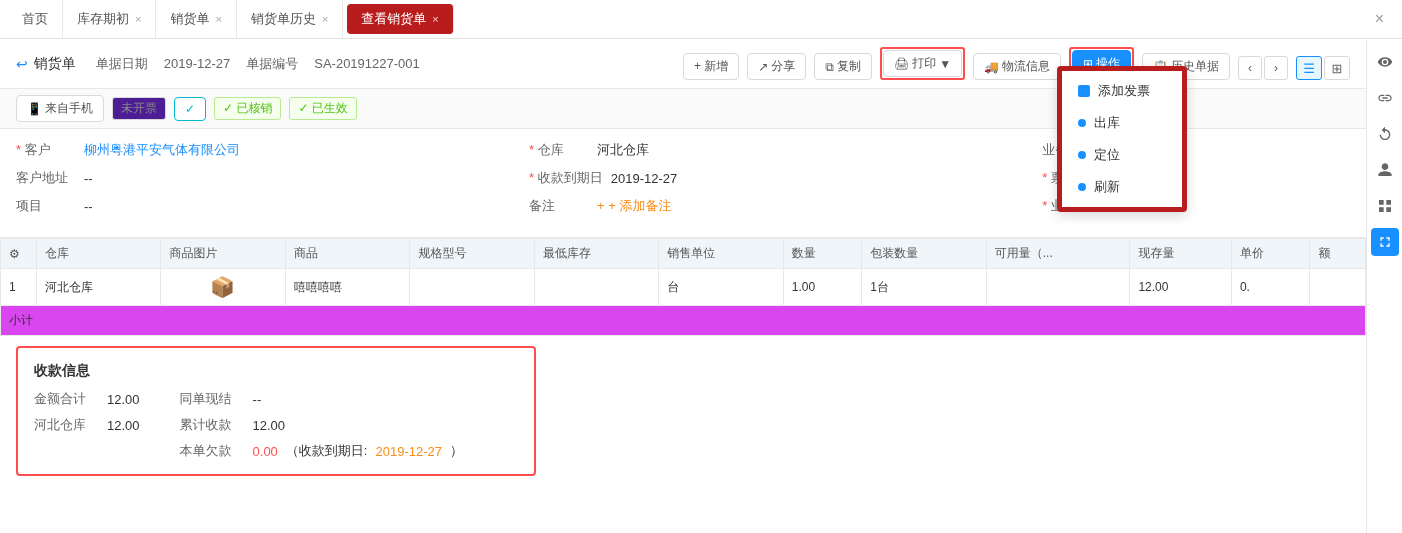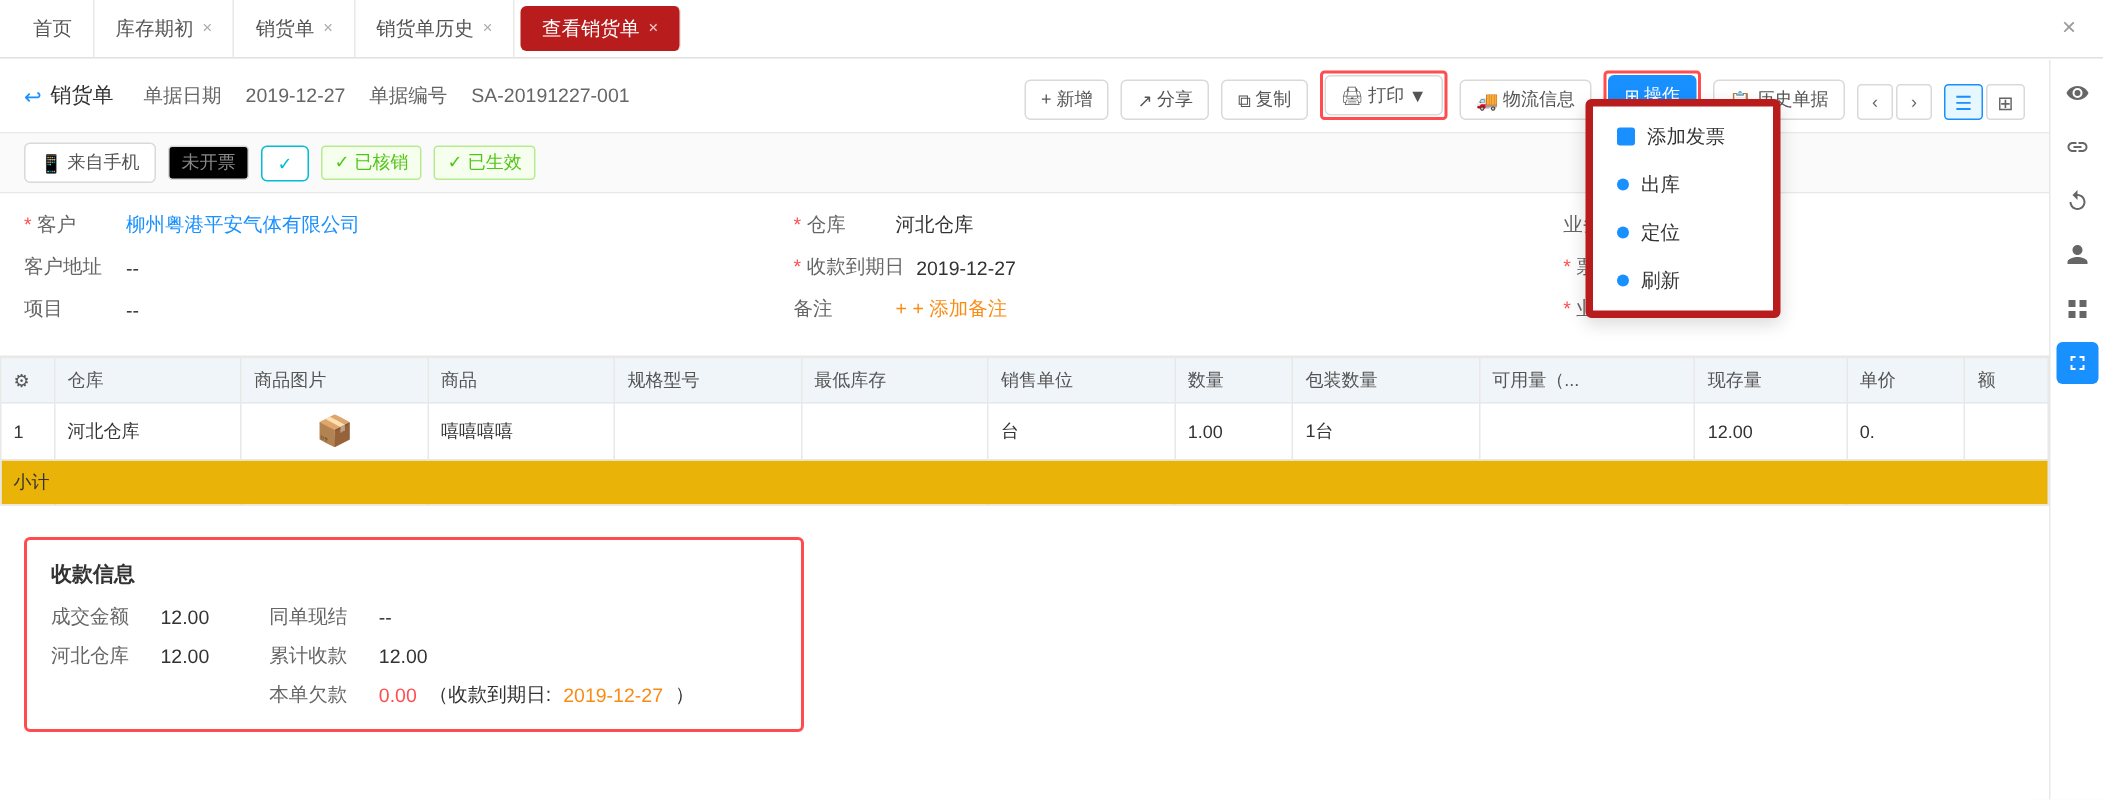--- a/index.html
+++ b/index.html
@@ -21,43 +21,43 @@
     .form-header .form-meta span { display: flex; align-items: center; gap: 4px; }
     .form-header .actions { margin-left: auto; display: flex; align-items: flex-end; gap: 8px; }
     .action-btn { display: flex; align-items: center; gap: 3px; padding: 4px 10px; border: 1px solid #d9d9d9; border-radius: 4px; background: #fff; cursor: pointer; font-size: 12px; color: #555; white-space: nowrap; }
     .action-btn.active { background: #1890ff; color: #fff; border-color: #1890ff; }
 
     
     .sub-action-bar { display: flex; align-items: center; padding: 6px 16px; background: #fafafa; border-bottom: 1px solid #e8e8e8; gap: 8px; }
     .sub-btn { display: flex; align-items: center; gap: 3px; padding: 4px 10px; border: 1px solid #d9d9d9; border-radius: 4px; background: #fff; cursor: pointer; font-size: 12px; color: #555; }
     .sub-btn.cyan { border-color: #00bcd4; color: #00bcd4; }
     .status-tag { padding: 2px 8px; border-radius: 3px; font-size: 12px; }
-    .status-not-open { background: #000000; color: #888; border: 1px solid #d9d9d9; }
+    .status-not-open { background: #4c1d95; color: #888; border: 1px solid #d9d9d9; }
     .status-verified { background: #f6ffed; color: #52c41a; border: 1px solid #b7eb8f; }
     .status-effective { background: #f6ffed; color: #52c41a; border: 1px solid #b7eb8f; }
 
     
     .form-fields { padding: 12px 16px; background: #fff; }
     .field-row { display: flex; align-items: center; margin-bottom: 10px; gap: 0; }
     .field-group { display: flex; align-items: center; flex: 1; gap: 8px; }
     .field-label { color: #666; white-space: nowrap; min-width: 60px; }
     .field-label.required::before { content: "* "; color: #ff4d4f; }
     .field-value { color: #333; }
     .field-value.link { color: #1890ff; cursor: pointer; }
 
     
     .data-table-wrap { overflow: auto; border-top: 1px solid #e8e8e8; }
     .data-table { width: 100%; border-collapse: collapse; font-size: 12px; }
     .data-table th { background: #f0f5f9; border: 1px solid #e8e8e8; padding: 6px 8px; text-align: left; white-space: nowrap; font-weight: 500; color: #555; }
     .data-table td { border: 1px solid #e8e8e8; padding: 6px 8px; white-space: nowrap; }
-    .data-table tr.subtotal { background: #eab308; }
+    .data-table tr.subtotal { background: #d946ef; }
     .gear-th { background: #f0f5f9; text-align: center; width: 36px; }
 
     
-    .payment-section { padding: 14px 16px; border: 2px solid #ff4d4f; border-radius: 4px; margin: 21px 16px; max-width: 520px; }
+    .payment-section { padding: 14px 16px; border: 2px solid #ff4d4f; border-radius: 4px; margin: 10px 16px; max-width: 520px; }
     .payment-title { font-weight: bold; font-size: 14px; margin-bottom: 10px; }
     .payment-rows { display: flex; gap: 40px; }
     .payment-col { display: flex; flex-direction: column; gap: 8px; }
     .payment-row { display: flex; align-items: center; gap: 8px; }
     .payment-label { color: #666; min-width: 65px; }
     .payment-value { color: #333; }
     .payment-value.red { color: #ff4d4f; }
     .payment-value.orange { color: #fa8c16; }
 
     
@@ -269,21 +269,21 @@
           </tr>
         </tbody>
       </table>
     </div>
 
     <div class="payment-section">
       <div class="payment-title">收款信息</div>
       <div class="payment-rows">
         <div class="payment-col">
           <div class="payment-row">
-            <span class="payment-label">成交金额</span>
+            <span class="payment-label">金额合计</span>
             <span class="payment-value">12.00</span>
           </div>
           <div class="payment-row">
             <span class="payment-label">河北仓库</span>
             <span class="payment-value">12.00</span>
           </div>
         </div>
         <div class="payment-col">
           <div class="payment-row">
             <span class="payment-label">同单现结</span>

